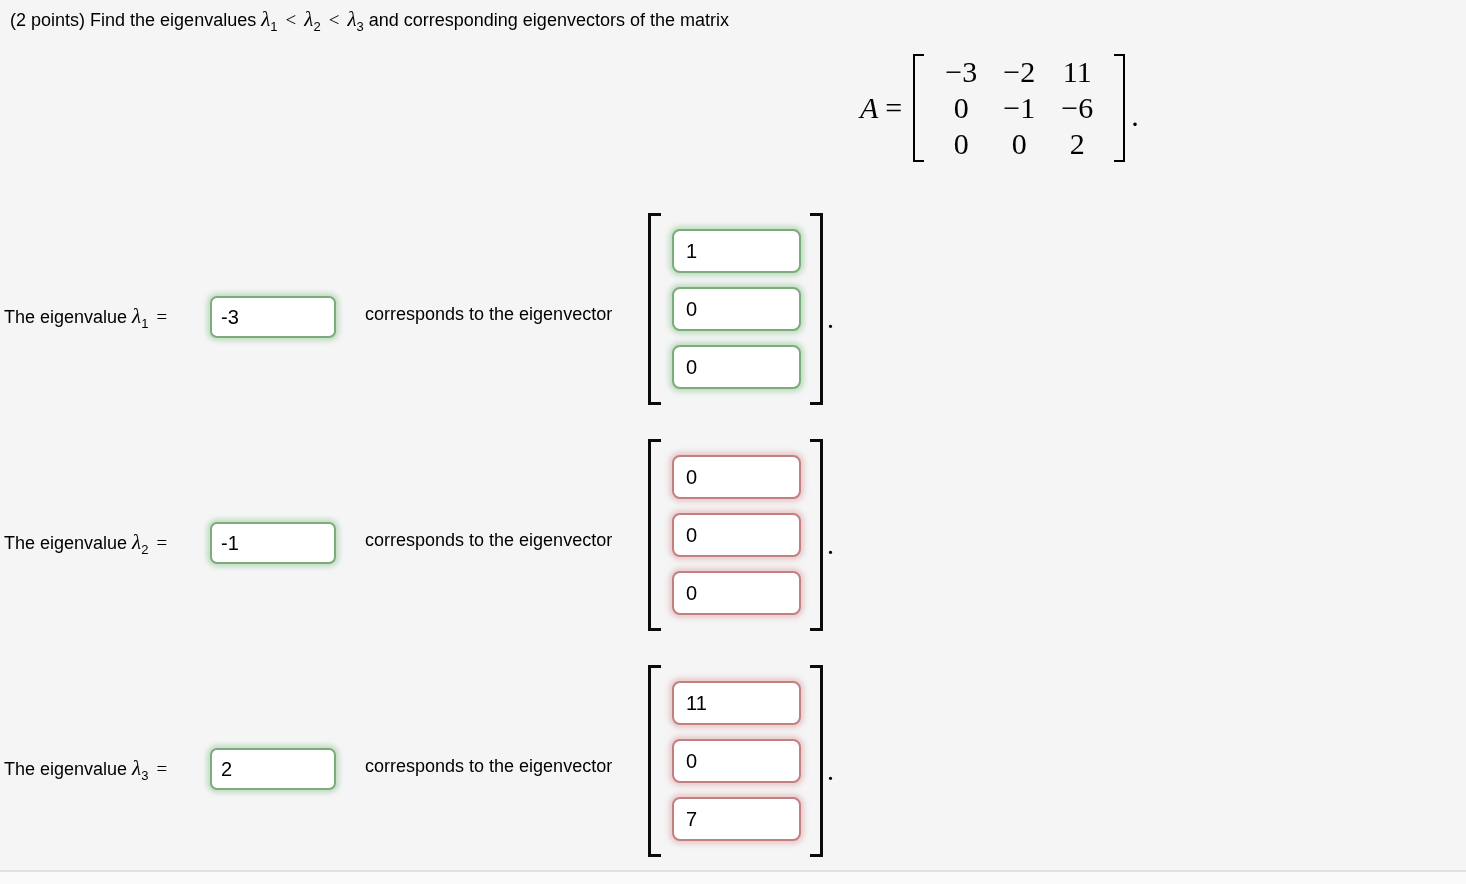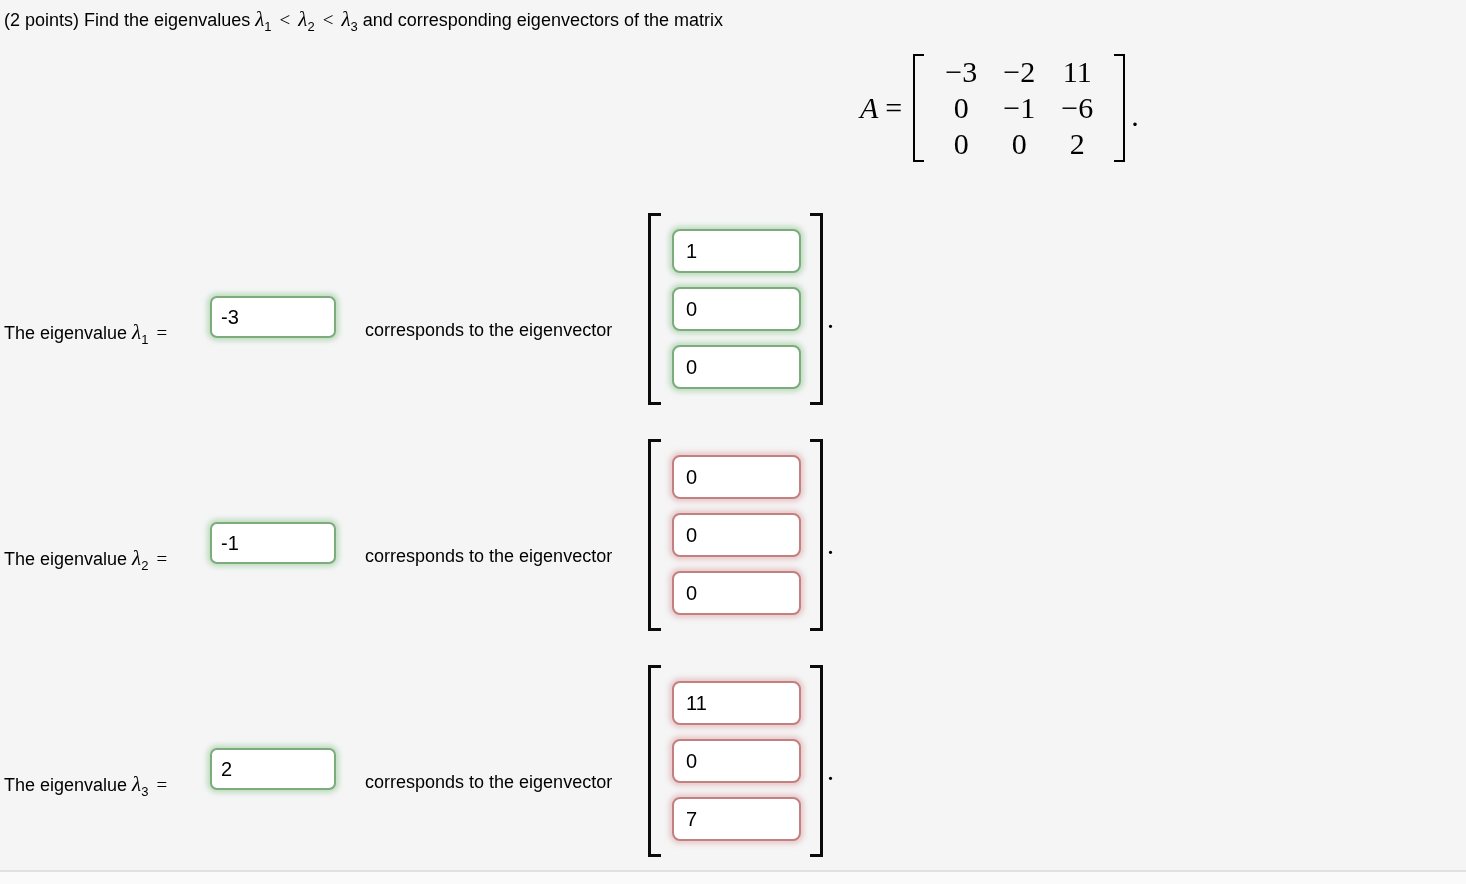--- a/index.html
+++ b/index.html
@@ -7,21 +7,21 @@
   body {
     position:relative;
     background:#f5f5f6;
     font-family:"Liberation Sans", sans-serif;
     color:#000;
     overflow:hidden;
   }
 
   
   .title {
-    position:absolute; left:4px; top:7px;
+    position:absolute; left:10px; top:7px;
     font-size:18px; line-height:24px; white-space:nowrap;
   }
   .lam {
     font-family:"Liberation Serif","DejaVu Serif",serif;
     font-style:italic; font-size:21px;
   }
   .lsub { font-size:13px; }
   .mop {
     font-family:"Liberation Serif","DejaVu Serif",serif;
     font-size:19px; margin:0 3px;
@@ -42,21 +42,21 @@
   .matrix-grid {
     display:grid; grid-template-columns:repeat(3,auto);
     padding:0 8px;
   }
   .mcell { min-width:58px; text-align:center; line-height:36px; }
   .mperiod { margin-left:6px; transform:translateY(8px); }
 
   
   .erow { position:absolute; left:0; width:900px; height:0; }
   .erow-label, .erow-mid {
-    position:absolute; top:-13px; font-size:18px; white-space:nowrap;margin-top:16px;
+    position:absolute; top:-13px; font-size:18px; white-space:nowrap;
   }
   .erow-label { left:4px; }
   .erow-mid  { left:365px; }
 
   input.answer {
     background:#fff; color:#000;
     font-family:"Liberation Sans",sans-serif; font-size:20px;
     outline:none;
   }
   input.eig {

